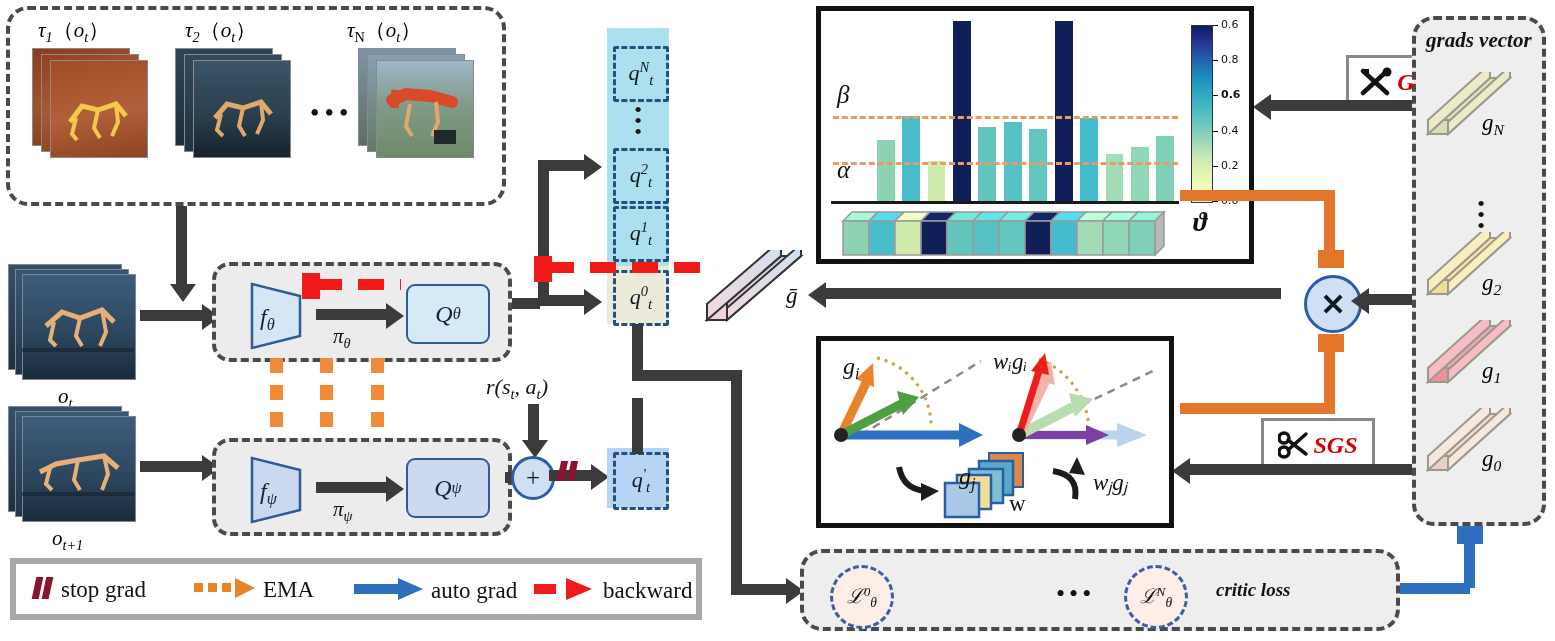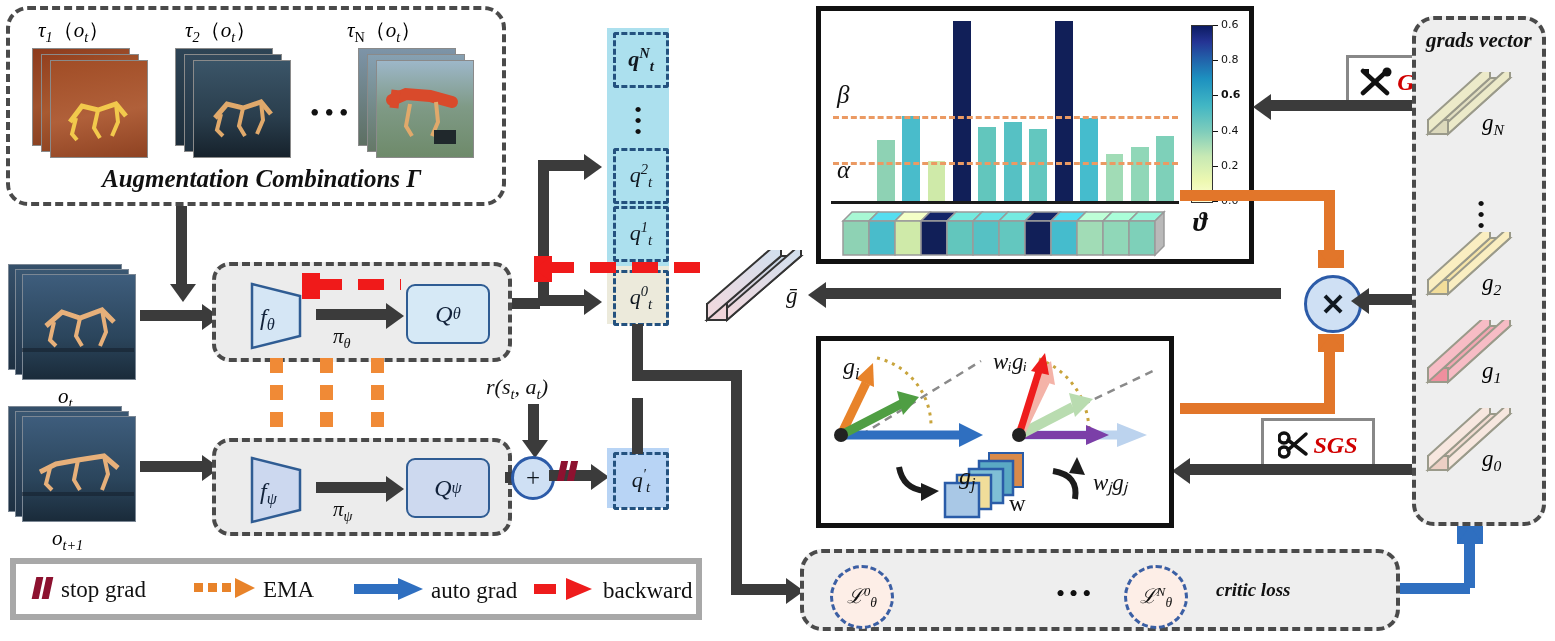--- a/index.html
+++ b/index.html
@@ -181,21 +181,20 @@
       <svg style="position:absolute;left:18px;top:12px;" width="96" height="96" viewBox="0 0 96 96">
         <polyline points="16,40 30,34 54,36 76,42" fill="none" stroke="#d94a2b" stroke-width="12" stroke-linecap="round"></polyline>
         <polyline points="20,30 18,48" fill="none" stroke="#d94a2b" stroke-width="9"></polyline>
         <polyline points="34,44 30,66 36,76" fill="none" stroke="#e0a96b" stroke-width="4"></polyline>
         <polyline points="60,42 62,62 56,76" fill="none" stroke="#e0a96b" stroke-width="4"></polyline>
         <rect x="58" y="70" width="22" height="14" fill="#20282c"></rect>
       </svg>
     </div>
   </div>
 
-  <div class="abs italic" style="left:92px;top:155px;font-size:25px;font-weight:bold;color:#111;">Augmentation Combinations Γ</div>
 </div>
 
 <div class="arrow-v" style="left:176px;top:206px;height:78px;"></div>
 <div class="head-d" style="left:170px;top:284px;"></div>
 
 <div class="obs" style="left:8px;top:264px;">
   <div class="framestack" style="width:132px;height:116px;">
     <i style="left:0;top:0;width:112px;height:104px;background:linear-gradient(180deg,#35506a,#1e3042);"></i>
     <i style="left:7px;top:5px;width:112px;height:104px;background:linear-gradient(180deg,#3a5772,#223549);"></i>
     <i style="left:14px;top:10px;width:112px;height:104px;background:linear-gradient(180deg,#3e5d7c 0%,#2b455c 60%,#1a2b3a 100%);"></i>
@@ -289,21 +288,21 @@
   <span style="font-size:25px;color:#101820;">+</span>
 </div>
 <div class="arrow-h" style="left:549px;top:470px;width:48px;"></div>
 <div class="head-r" style="left:591px;top:464px;"></div>
 
 <div class="abs" style="left:559px;top:461px;">
   <span class="stopmark" style="height:20px;"></span><span class="stopmark" style="height:20px;"></span>
 </div>
 
 <div id="qcol"></div>
-<div class="qcell" style="left:613px;top:32px;width:50px;height:50px;font-weight:bold;">
+<div class="qcell" style="left:613px;top:46px;width:50px;height:50px;">
   <span><span class="italic">q</span><span class="sup">N</span><span class="sub">t</span></span>
 </div>
 <div class="vdots" style="left:625px;top:104px;width:26px;">•<br>•<br>•</div>
 <div class="qcell" style="left:613px;top:148px;width:50px;height:50px;">
   <span><span class="italic">q</span><span class="sup">2</span><span class="sub">t</span></span>
 </div>
 <div class="qcell" style="left:613px;top:206px;width:50px;height:50px;">
   <span><span class="italic">q</span><span class="sup">1</span><span class="sub">t</span></span>
 </div>
 <div id="q0"></div>

